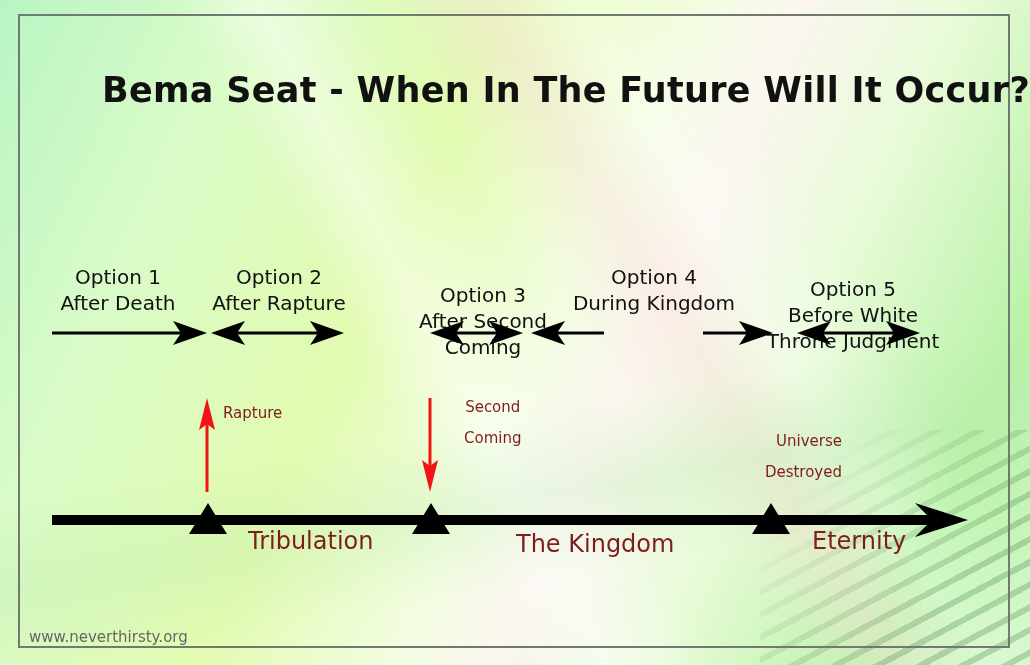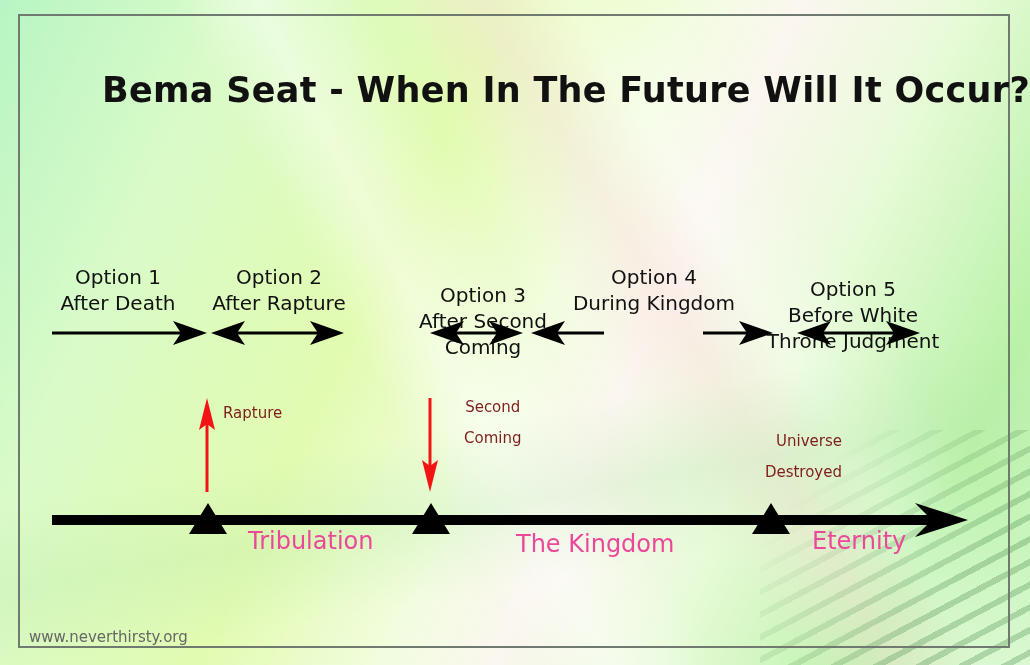--- a/index.html
+++ b/index.html
@@ -11,21 +11,21 @@
   .streak2{background:linear-gradient(58deg,transparent 55%,rgba(250,225,220,0.45) 62%,rgba(255,255,255,0.3) 68%,transparent 76%);}
   .streak3{background:linear-gradient(170deg,transparent 60%,rgba(180,230,170,0.25) 70%,transparent 80%);}
   .mesh{position:absolute;left:760px;top:430px;width:270px;height:235px;
     background:repeating-linear-gradient(-28deg,rgba(90,150,90,0.0) 0 8px,rgba(90,150,90,0.35) 8px 14px,rgba(90,150,90,0) 14px 20px);
     -webkit-mask-image:linear-gradient(130deg,transparent 20%,#000 70%);
     mask-image:linear-gradient(130deg,transparent 20%,#000 70%);}
   .frame{position:absolute;left:18px;top:14px;width:992px;height:634px;border:2px solid #707a70;box-sizing:border-box;}
   .title{position:absolute;left:0;width:1030px;top:70px;text-align:right;font-size:35px;font-weight:bold;color:#111;letter-spacing:0.3px;}
   .opt{position:absolute;text-align:center;font-size:20px;line-height:26px;color:#111;white-space:nowrap;}
   .red{position:absolute;color:#7f1d1d;font-size:15px;line-height:31px;white-space:nowrap;}
-  .period{position:absolute;font-size:24px;color:#ec4899;white-space:nowrap;}
+  .period{position:absolute;font-size:24px;color:#7f1d1d;white-space:nowrap;}
   .footer{position:absolute;left:29px;top:628px;font-size:15px;color:#666;}
   svg.arrows{position:absolute;left:0;top:0;}
 </style>
 </head>
 <body>
 
 <div class="bg-layer streak1"></div>
 <div class="bg-layer streak2"></div>
 <div class="bg-layer streak3"></div>
 <div class="mesh"></div>

